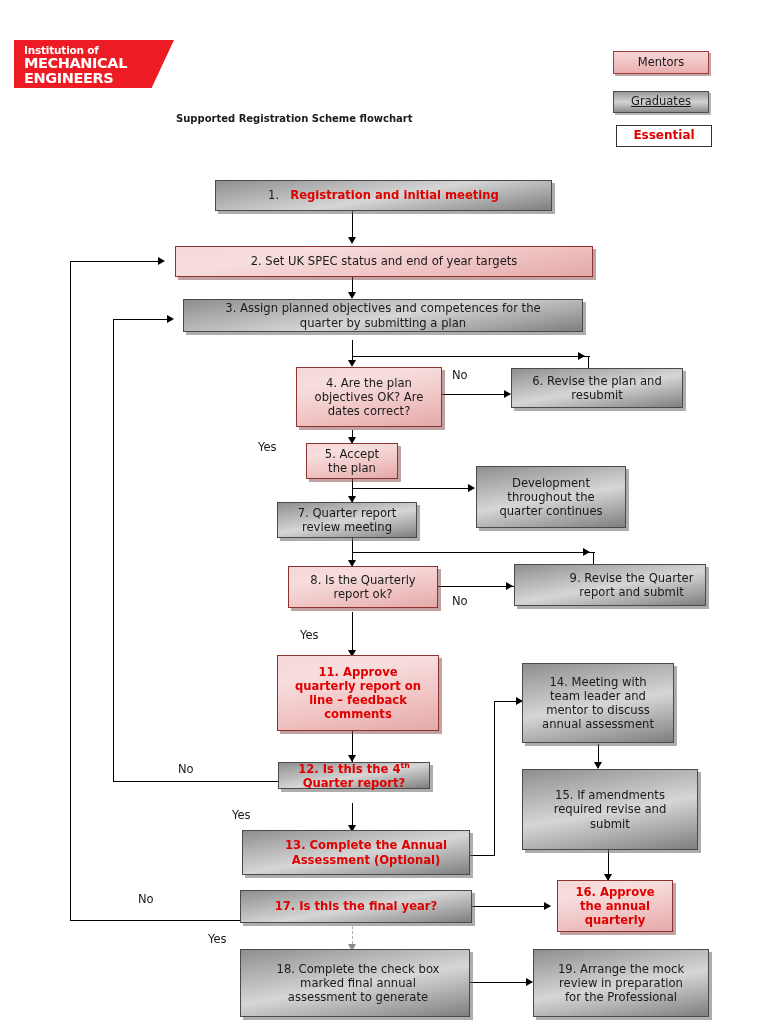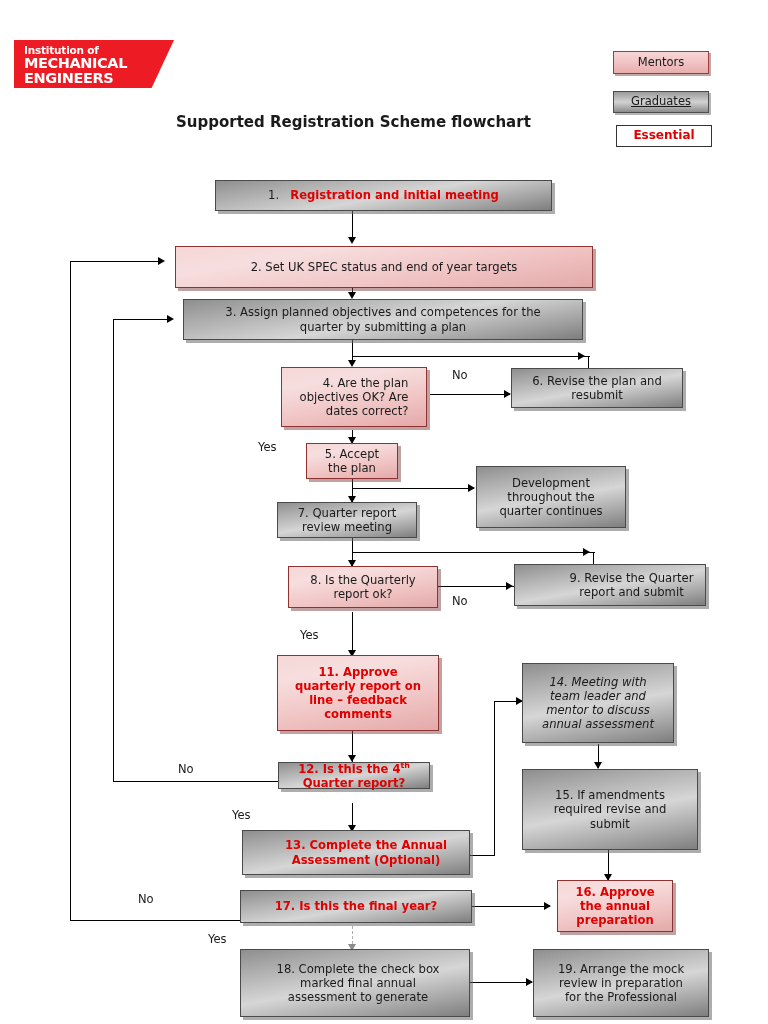--- a/index.html
+++ b/index.html
@@ -49,21 +49,21 @@
     font-weight: bold;
     line-height: 14.5px;
     letter-spacing: -0.4px;
   }
 
   
   #title {
     position: absolute;
     left: 176px;
     top: 113px;
-    font-size: 15px;
+    font-size: 10px;
     font-weight: bold;
     color: #1a1a1a;
     white-space: nowrap;
   }
 
   
   .legend-box {
     position: absolute;
     box-sizing: border-box;
     text-align: center;
@@ -273,32 +273,32 @@
   <div class="ln lnh" style="left:470px; top:982px; width:62px;"></div>
   <div class="arrow ar-right" style="left:526px; top:978px;"></div>
 
   <div class="node gray" style="left:215px; top:180px; width:337px; height:31px;">
     <div>
       <span class="num-black">1.</span>
       &nbsp;&nbsp;<span class="redtext">Registration and initial meeting</span>
     </div>
   </div>
 
-  <div class="node pink" style="left:175px; top:246px; width:418px; height:42px;">
+  <div class="node pink" style="left:175px; top:246px; width:418px; height:31px;">
     <span>2. Set UK  SPEC status and end of year targets</span>
   </div>
 
-  <div class="node gray" style="left:183px; top:299px; width:400px; height:41px;">
+  <div class="node gray" style="left:183px; top:299px; width:400px; height:33px;">
     <div>
       <div>3. Assign planned objectives and competences for the</div>
       <div>quarter by submitting a plan</div>
     </div>
   </div>
 
-  <div class="node pink" style="left:281px; top:367px; width:146px; height:60px;text-align:right;">
+  <div class="node pink" style="left:296px; top:367px; width:146px; height:60px;">
     <div>
       <div>4. Are the plan</div>
       <div>objectives OK? Are</div>
       <div>dates correct?</div>
     </div>
   </div>
 
   <div class="node gray" style="left:511px; top:368px; width:172px; height:40px;">
     <div>
       <div>6. Revise the plan and</div>
@@ -358,42 +358,42 @@
     </div>
   </div>
 
   <div class="node gray" style="left:242px; top:830px; width:228px; height:45px;padding-left:24px;">
     <div class="redtext">
       <div>13. Complete the Annual</div>
       <div>Assessment (Optional)</div>
     </div>
   </div>
 
-  <div class="node gray" style="left:522px; top:663px; width:152px; height:80px;font-style:italic;">
+  <div class="node gray" style="left:522px; top:663px; width:152px; height:80px;">
     <div>
       <div>14. Meeting with</div>
       <div>team leader and</div>
       <div>mentor to discuss</div>
       <div>annual assessment</div>
     </div>
   </div>
 
   <div class="node gray" style="left:522px; top:769px; width:176px; height:81px;">
     <div>
       <div>15. If amendments</div>
       <div>required revise and</div>
       <div>submit</div>
     </div>
   </div>
 
   <div class="node pink" style="left:557px; top:880px; width:116px; height:52px;">
     <div class="redtext">
       <div>16. Approve</div>
       <div>the annual</div>
-      <div>preparation</div>
+      <div>quarterly</div>
     </div>
   </div>
 
   <div class="node gray" style="left:240px; top:890px; width:232px; height:33px;">
     <span class="redtext">17. Is this the final year?</span>
   </div>
 
   <div class="node gray" style="left:240px; top:949px; width:230px; height:68px;padding-left:10px;">
     <div>
       <div>18. Complete the check box</div>

